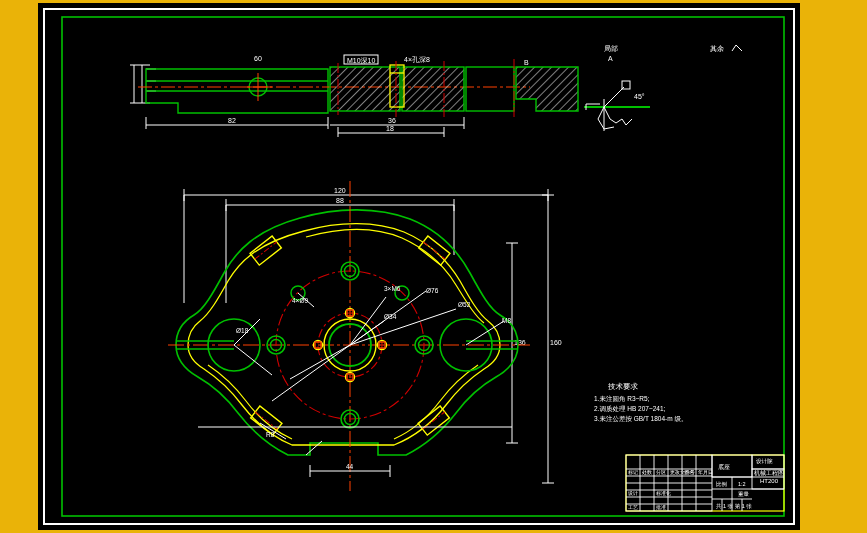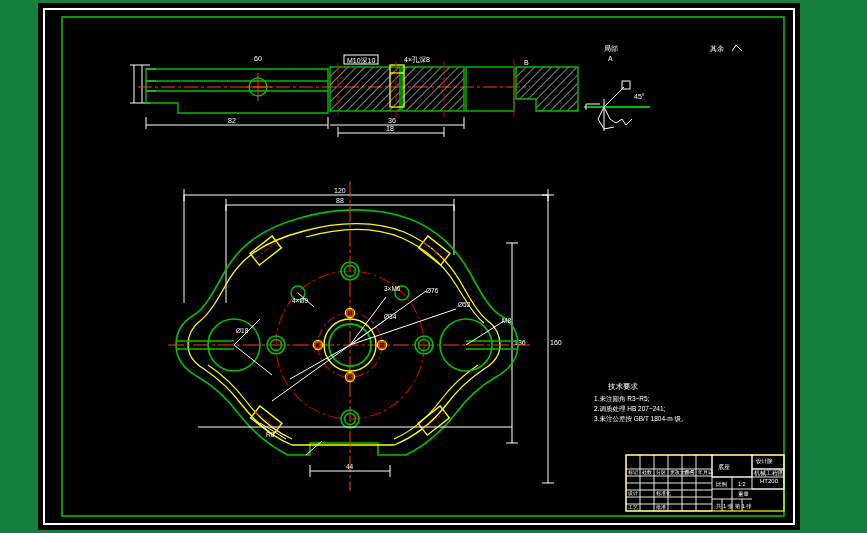--- a/index.html
+++ b/index.html
@@ -1,18 +1,18 @@
 <!DOCTYPE html>
 <html><head>
 <meta charset="utf-8">
 <style>
   html,body{margin:0;padding:0;background:#8c9aaf;}
   body{width:867px;height:533px;overflow:hidden;
        font-family:"Liberation Sans",sans-serif;}
-  #root{position:relative;width:867px;height:533px;background:#15803d;}
+  #root{position:relative;width:867px;height:533px;background:#eab308;}
   #canvas{position:absolute;left:38px;top:3px;width:762px;height:527px;background:#000;}
   svg{display:block;}
   .lbl{font-family:"Liberation Sans",sans-serif;}
 </style>
 </head>
 <body>
 
 <div id="root">
   <div id="canvas">
     <svg width="762" height="527" viewBox="0 0 762 527">

